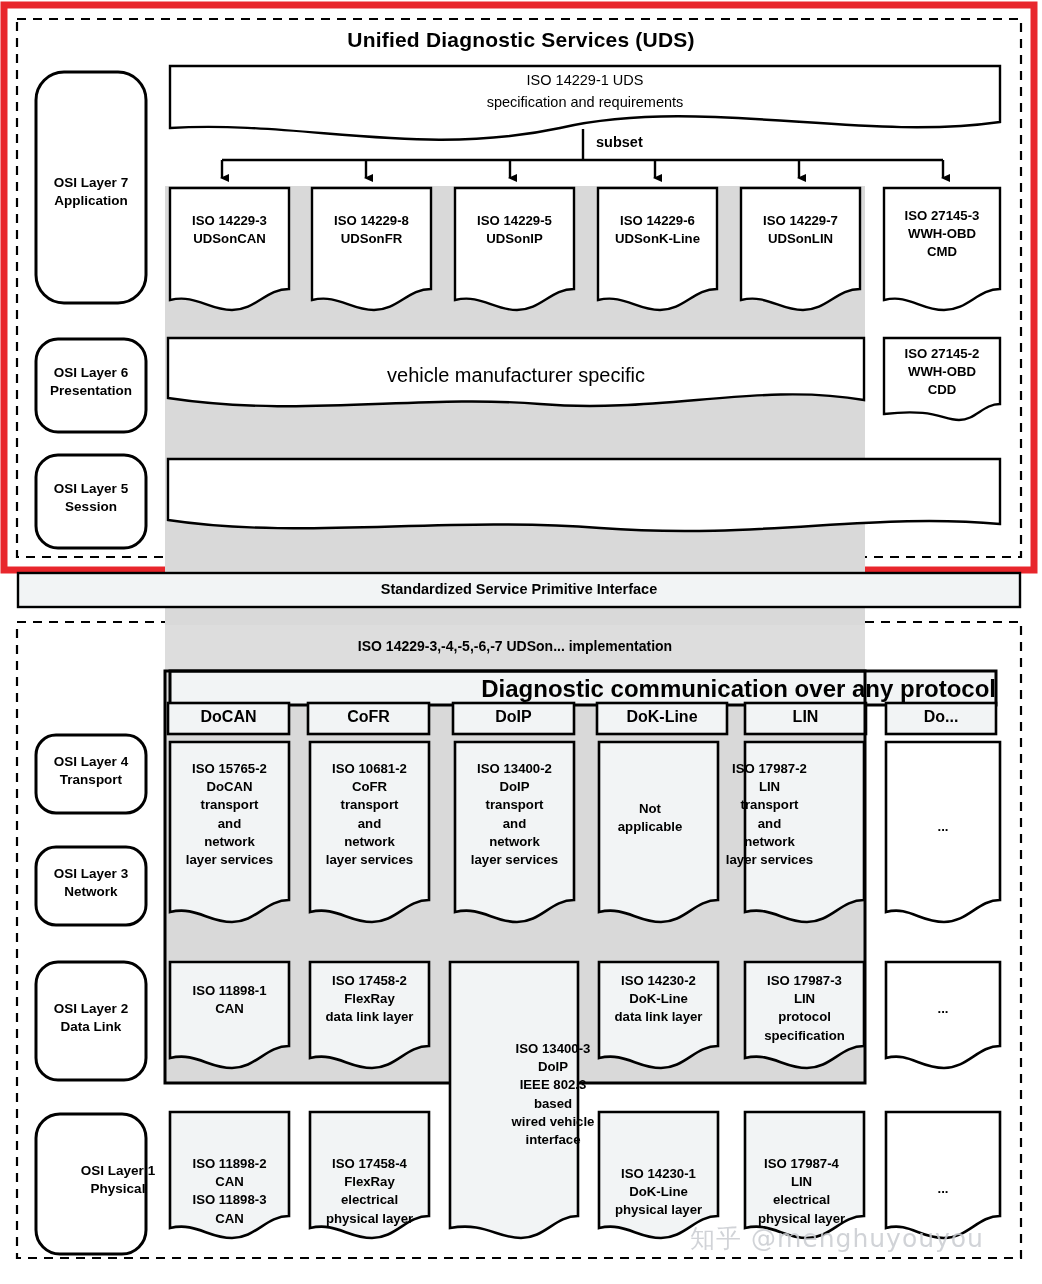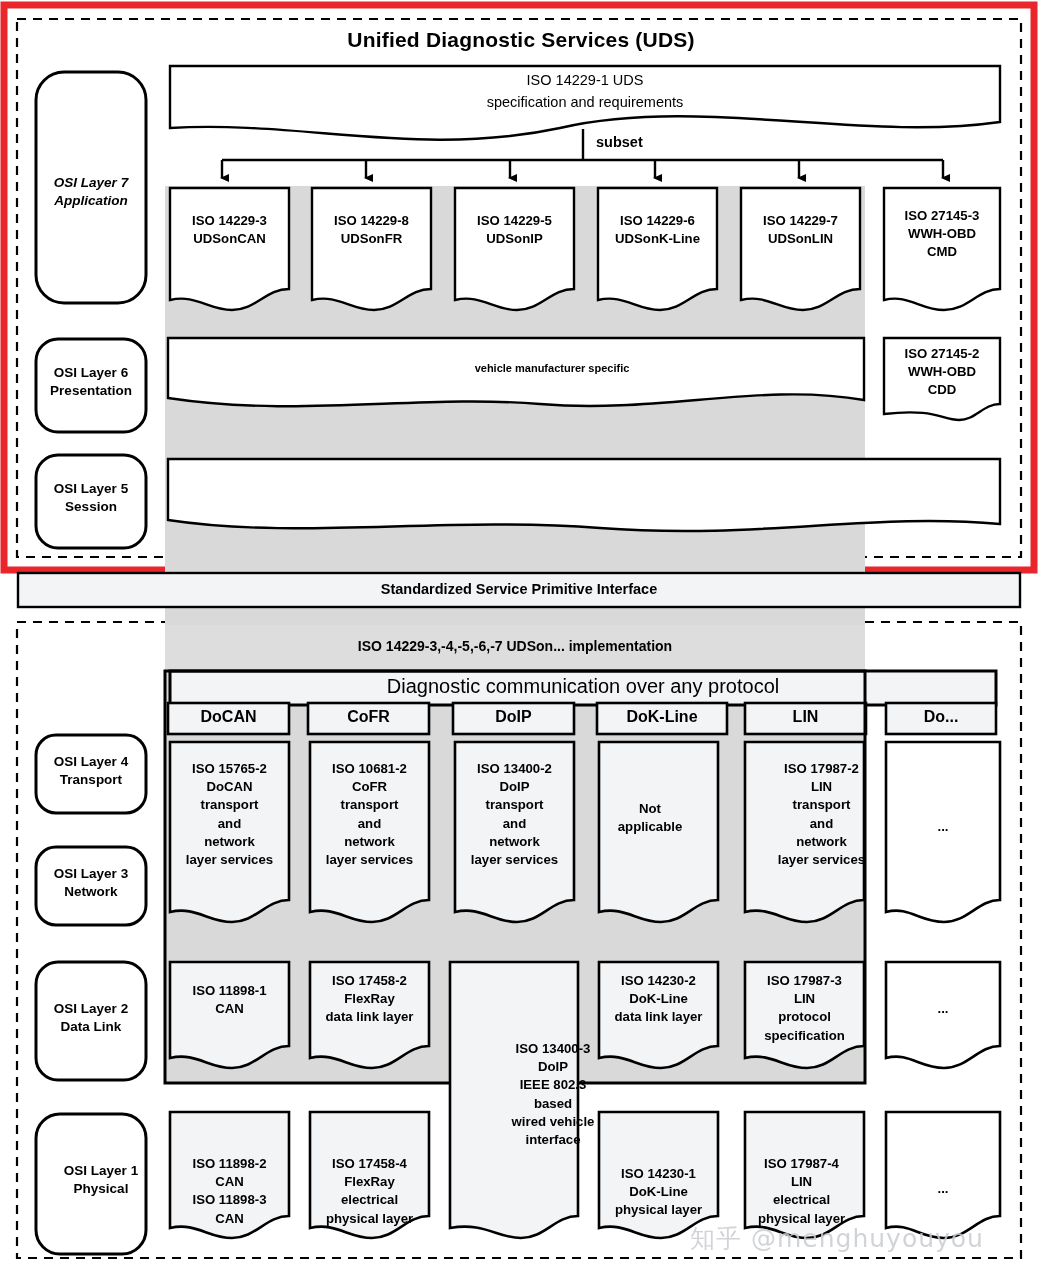--- a/index.html
+++ b/index.html
@@ -10,24 +10,24 @@
     position:relative;
     overflow:hidden;
   }
   #stage{position:absolute;left:0;top:0;width:1042px;height:1284px;}
   #stage svg{position:absolute;left:0;top:0;}
   .lbl{position:absolute;text-align:center;line-height:1.18;pointer-events:none;}
   .t-title{font-size:21px;font-weight:bold;letter-spacing:.2px;}
   .t-head{font-size:14.5px;font-weight:normal;}
   .t-osi{font-size:13.5px;font-weight:bold;line-height:1.35;}
   .t-box{font-size:13.2px;font-weight:bold;line-height:1.38;}
-  .t-wide{font-size:11px;font-weight:bold;line-height:1.4;padding-left:36px;}
+  .t-wide{font-size:20px;font-weight:normal;line-height:1.4;}
   .t-ssp{font-size:14.5px;font-weight:bold;}
   .t-impl{font-size:14px;font-weight:bold;}
-  .t-diag{font-size:20px;font-weight:normal;}
+  .t-diag{font-size:24px;font-weight:bold;text-align:right;}
   .t-proto{font-size:16px;font-weight:bold;}
   #wm{position:absolute;left:690px;top:1222px;width:330px;height:40px;
       font-size:25px;color:#c9ccd1;opacity:.85;font-family:"DejaVu Sans",sans-serif;
       letter-spacing:1px;white-space:nowrap;pointer-events:none;}
 </style>
 </head>
 <body>
 
 <div id="stage">
 
@@ -120,21 +120,21 @@
   <rect x="36" y="1114" width="110" height="140" rx="24" ry="24" fill="#fff" stroke="#000" stroke-width="3"></rect>
 </svg>
 
 <div class="lbl t-title" style="left:0;top:28px;width:1042px;">Unified Diagnostic Services (UDS)</div>
 
 <div class="lbl t-head" style="left:170px;top:72px;width:830px;">ISO 14229-1 UDS</div>
 <div class="lbl t-head" style="left:170px;top:94px;width:830px;">specification and requirements</div>
 
 <div class="lbl" style="left:596px;top:134px;width:120px;text-align:left;font-size:14.5px;font-weight:bold;">subset</div>
 
-<div class="lbl t-osi" style="left:36px;top:174px;width:110px;font-style:italic;">
+<div class="lbl t-osi" style="left:36px;top:174px;width:110px;">
   <span>OSI Layer 7</span><br>
   <span>Application</span>
 </div>
 <div class="lbl t-osi" style="left:36px;top:364px;width:110px;">
   <span>OSI Layer 6</span><br>
   <span>Presentation</span>
 </div>
 <div class="lbl t-osi" style="left:36px;top:480px;width:110px;">
   <span>OSI Layer 5</span><br>
   <span>Session</span>
@@ -144,21 +144,21 @@
   <span>Transport</span>
 </div>
 <div class="lbl t-osi" style="left:36px;top:865px;width:110px;">
   <span>OSI Layer 3</span><br>
   <span>Network</span>
 </div>
 <div class="lbl t-osi" style="left:36px;top:1000px;width:110px;">
   <span>OSI Layer 2</span><br>
   <span>Data Link</span>
 </div>
-<div class="lbl t-osi" style="left:36px;top:1162px;width:130px;">
+<div class="lbl t-osi" style="left:36px;top:1162px;width:130px;padding-left:17px;">
   <span>OSI Layer 1</span><br>
   <span>Physical</span>
 </div>
 
 <div class="lbl t-box" style="left:170px;top:212px;width:119px;">
   <span>ISO 14229-3</span><br>
   <span>UDSonCAN</span>
 </div>
 <div class="lbl t-box" style="left:312px;top:212px;width:119px;">
   <span>ISO 14229-8</span><br>
@@ -198,21 +198,21 @@
 <div class="lbl t-proto" style="left:308px;top:708px;width:121px;">CoFR</div>
 <div class="lbl t-proto" style="left:453px;top:708px;width:121px;">DoIP</div>
 <div class="lbl t-proto" style="left:597px;top:708px;width:130px;">DoK-Line</div>
 <div class="lbl t-proto" style="left:745px;top:708px;width:121px;">LIN</div>
 <div class="lbl t-proto" style="left:886px;top:708px;width:110px;">Do...</div>
 
 <div class="lbl t-box ml" style="left:170px;top:760px;width:119px;">ISO 15765-2<br>DoCAN<br>transport<br>and<br>network<br>layer services</div>
 <div class="lbl t-box ml" style="left:310px;top:760px;width:119px;">ISO 10681-2<br>CoFR<br>transport<br>and<br>network<br>layer services</div>
 <div class="lbl t-box ml" style="left:455px;top:760px;width:119px;">ISO 13400-2<br>DoIP<br>transport<br>and<br>network<br>layer services</div>
 <div class="lbl t-box ml" style="left:599px;top:800px;width:102px;">Not<br>applicable</div>
-<div class="lbl t-box ml" style="left:762px;top:760px;width:119px;">ISO 17987-2<br>LIN<br>transport<br>and<br>network<br>layer services</div>
+<div class="lbl t-box ml" style="left:710px;top:760px;width:119px;">ISO 17987-2<br>LIN<br>transport<br>and<br>network<br>layer services</div>
 <div class="lbl t-box ml" style="left:886px;top:818px;width:114px;">...</div>
 
 <div class="lbl t-box ml" style="left:170px;top:982px;width:119px;">ISO 11898-1<br>CAN</div>
 <div class="lbl t-box ml" style="left:310px;top:972px;width:119px;">ISO 17458-2<br>FlexRay<br>data link layer</div>
 <div class="lbl t-box ml" style="left:599px;top:972px;width:119px;">ISO 14230-2<br>DoK-Line<br>data link layer</div>
 <div class="lbl t-box ml" style="left:745px;top:972px;width:119px;">ISO 17987-3<br>LIN<br>protocol<br>specification</div>
 <div class="lbl t-box ml" style="left:886px;top:1000px;width:114px;">...</div>
 
 <div class="lbl t-box ml" style="left:450px;top:1040px;width:128px;padding-left:39px;">ISO 13400-3<br>DoIP<br>IEEE 802.3<br>based<br>wired vehicle<br>interface</div>
 

